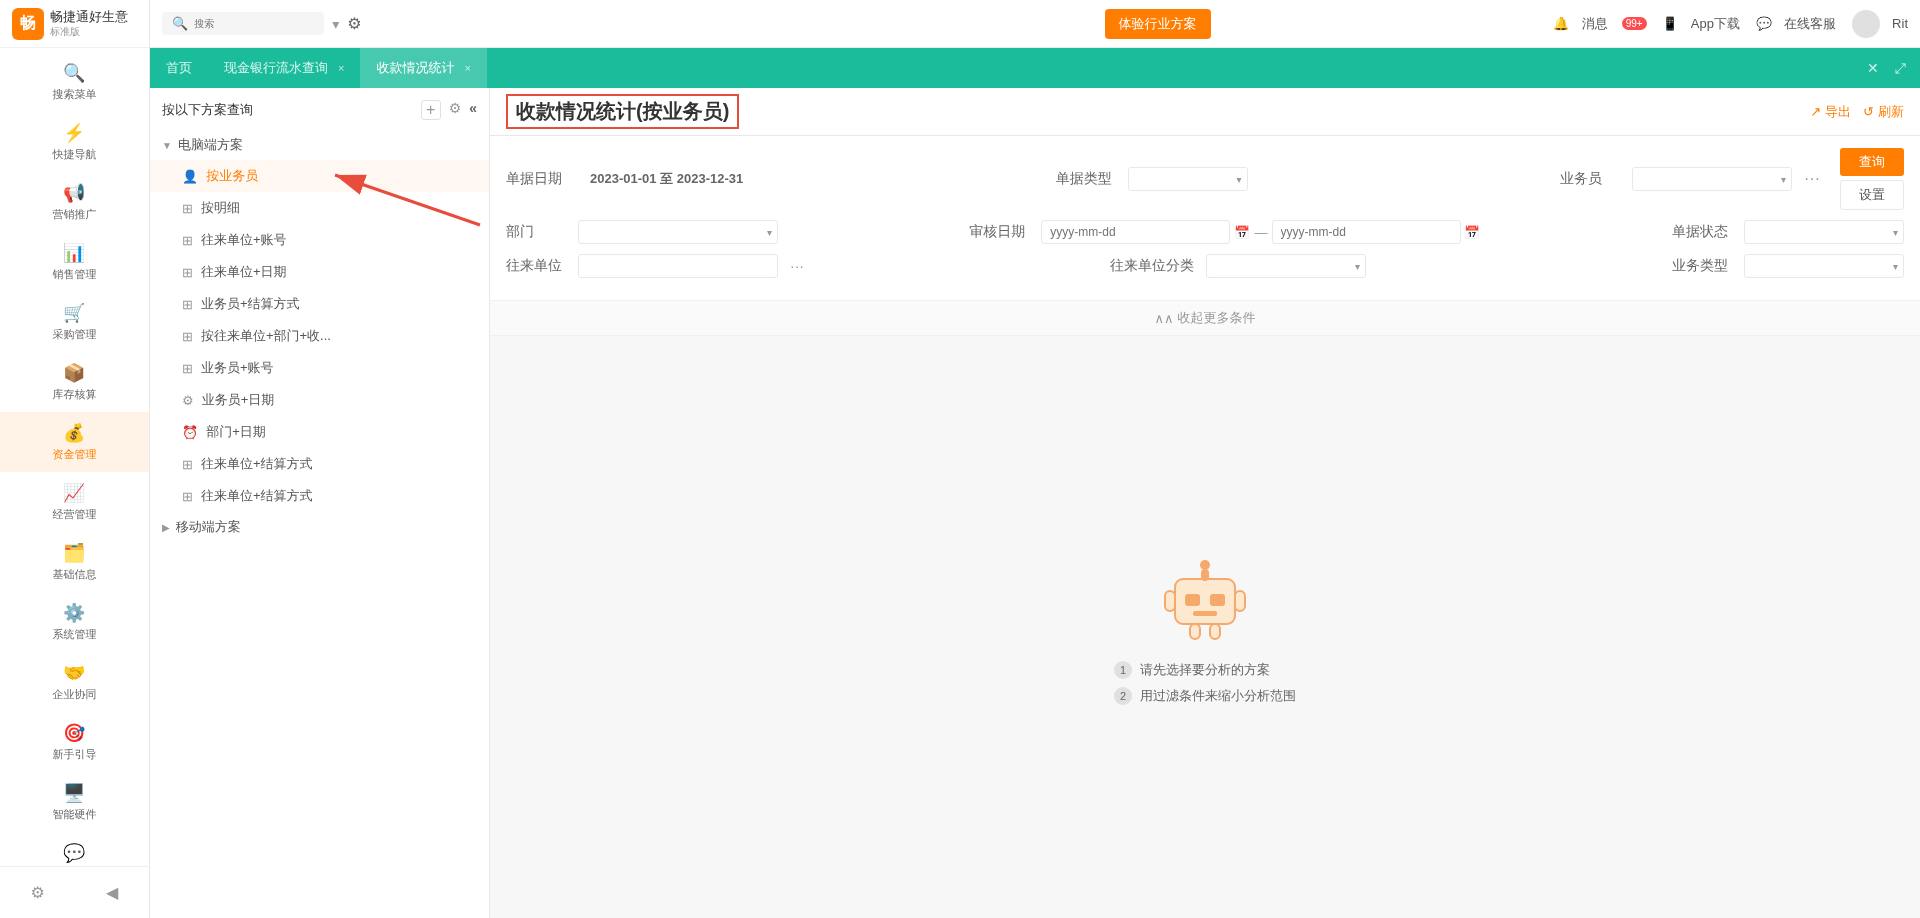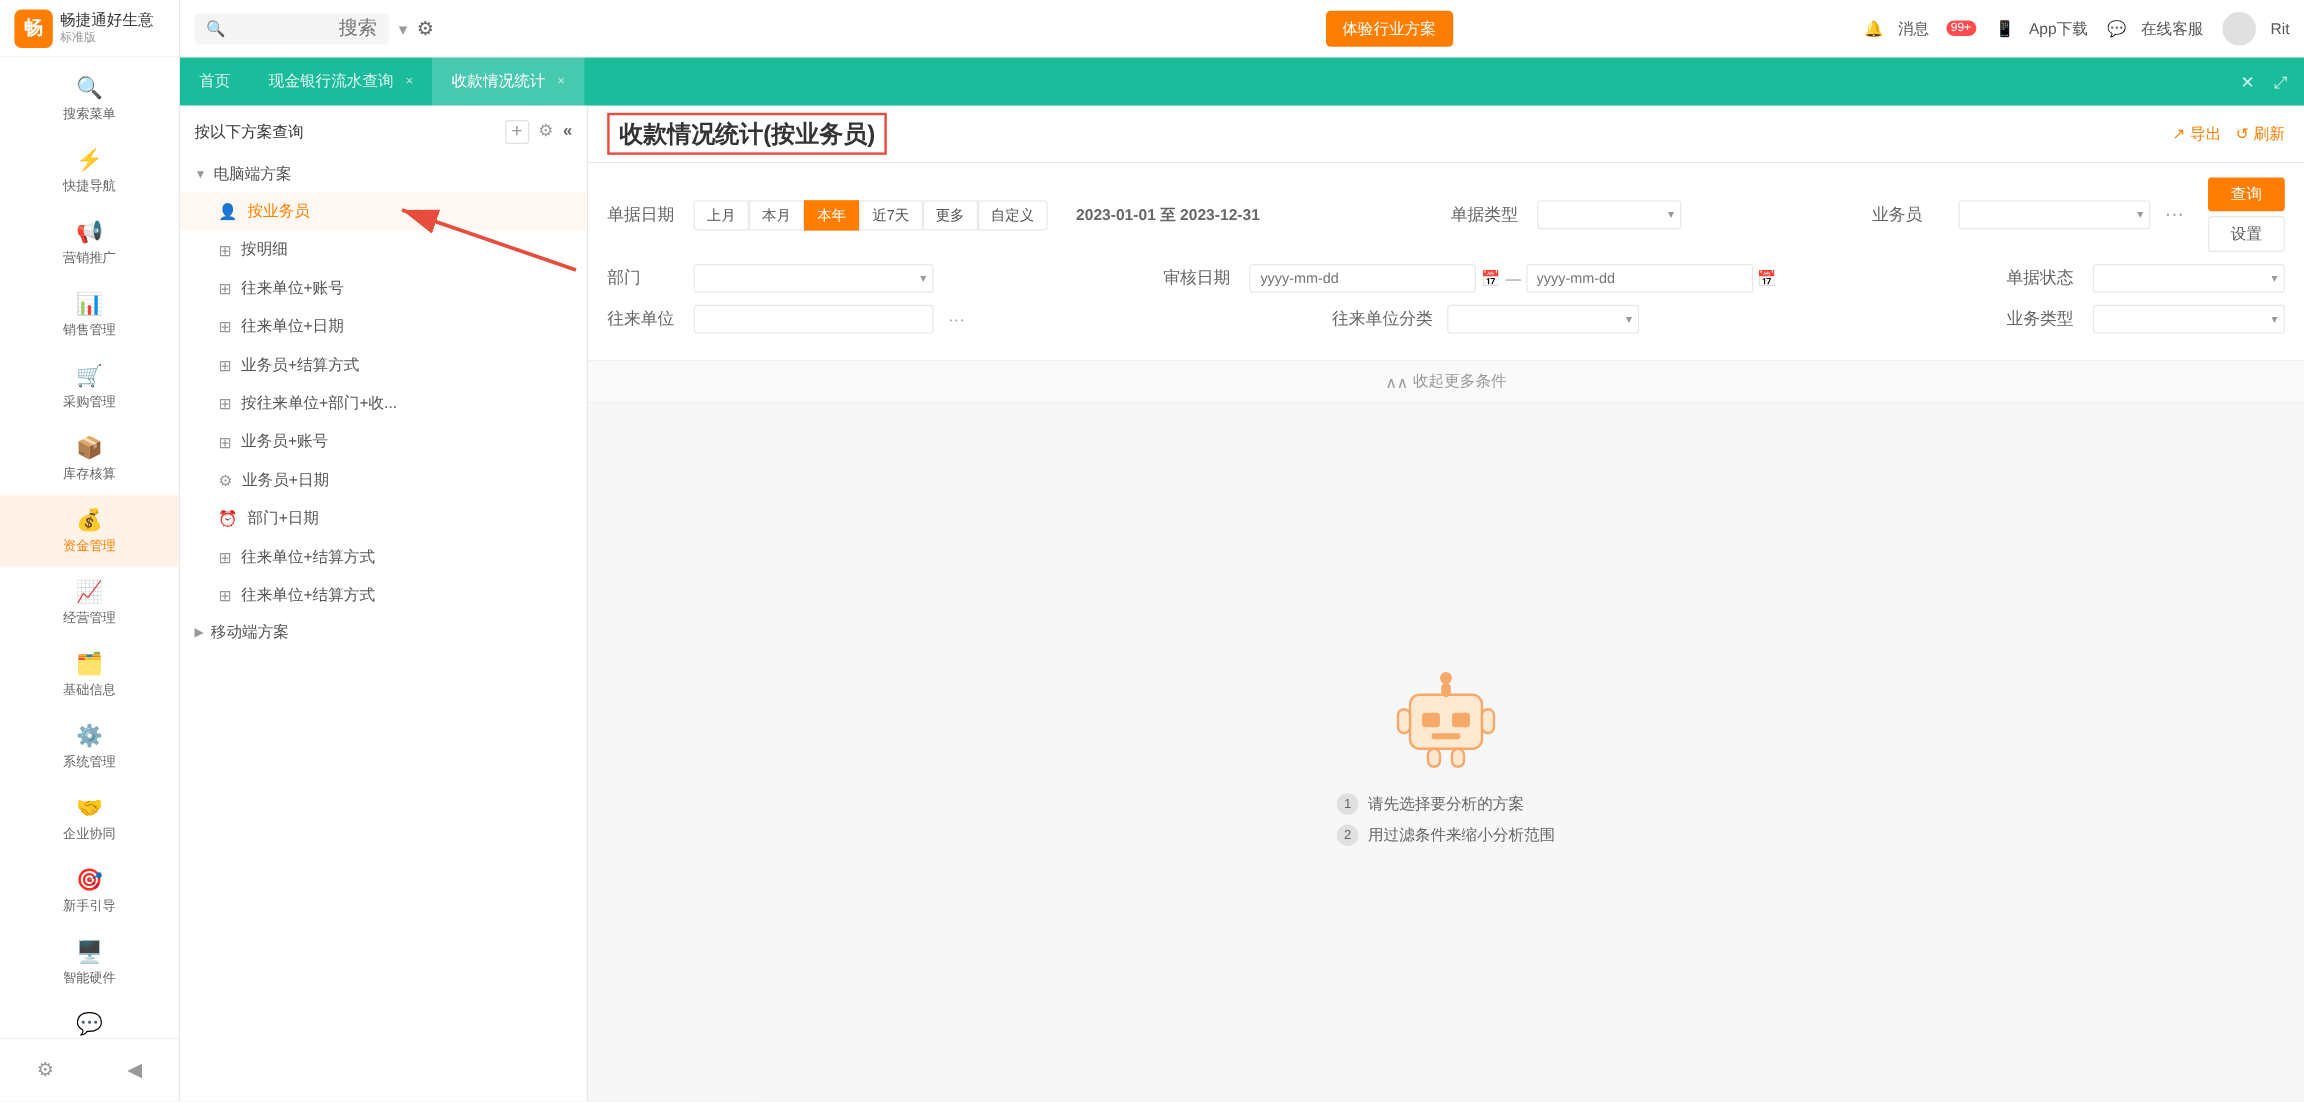--- a/index.html
+++ b/index.html
@@ -181,21 +181,21 @@
     <span class="sidebar-bottom-icon">◀</span>
   </div>
 </div>
 
 <div class="main">
 
   <div class="topbar">
     <div class="topbar-left">
       <div class="topbar-search">
         <span>🔍</span>
-        <input type="text" style="border: none; background: transparent; outline: none; font-size: 16px; color: rgb(153, 153, 153); width: 120px; text-align: right;" placeholder="搜索">
+        <input type="text" style="border: none; background: transparent; outline: none; font-size: 10px; color: rgb(153, 153, 153); width: 120px;" placeholder="搜索">
       </div>
       <span style="color:#999;font-size:14px;">▾</span>
       <span class="gear-btn">⚙</span>
     </div>
     <div style="display:flex;align-items:center;gap:12px;margin-left:400px;">
       <button class="topbar-btn">体验行业方案</button>
     </div>
     <div class="topbar-right">
       <div class="topbar-icon-group">
         <span>🔔</span>
@@ -317,28 +317,20 @@
             <span>↺</span>
             <span>刷新</span>
           </button>
         </div>
       </div>
 
       <div class="filter-area">
 
         <div class="filter-row">
           <span class="filter-label">单据日期</span>
-          <div class="date-tabs">
-            <button class="date-tab">上月</button>
-            <button class="date-tab">本月</button>
-            <button class="date-tab active" style="background:#ff7d00;color:white;border-color:#ff7d00;">本年</button>
-            <button class="date-tab">近7天</button>
-            <button class="date-tab">更多</button>
-            <button class="date-tab">自定义</button>
-          </div>
           <div class="date-range">
             <span>2023-01-01 至 2023-12-31</span>
           </div>
           <span style="flex:1;"></span>
           <span class="filter-label">单据类型</span>
           <div class="select-wrapper">
             <select class="filter-select">
               <option></option>
             </select>
           </div>

